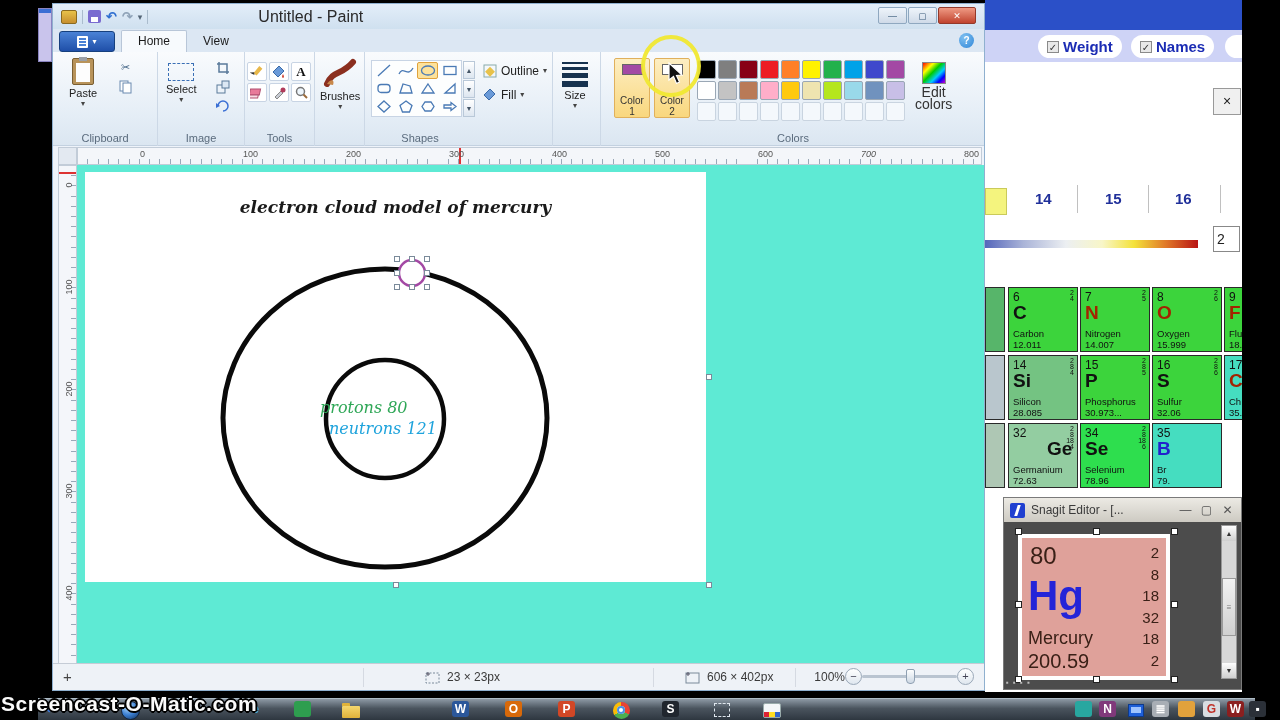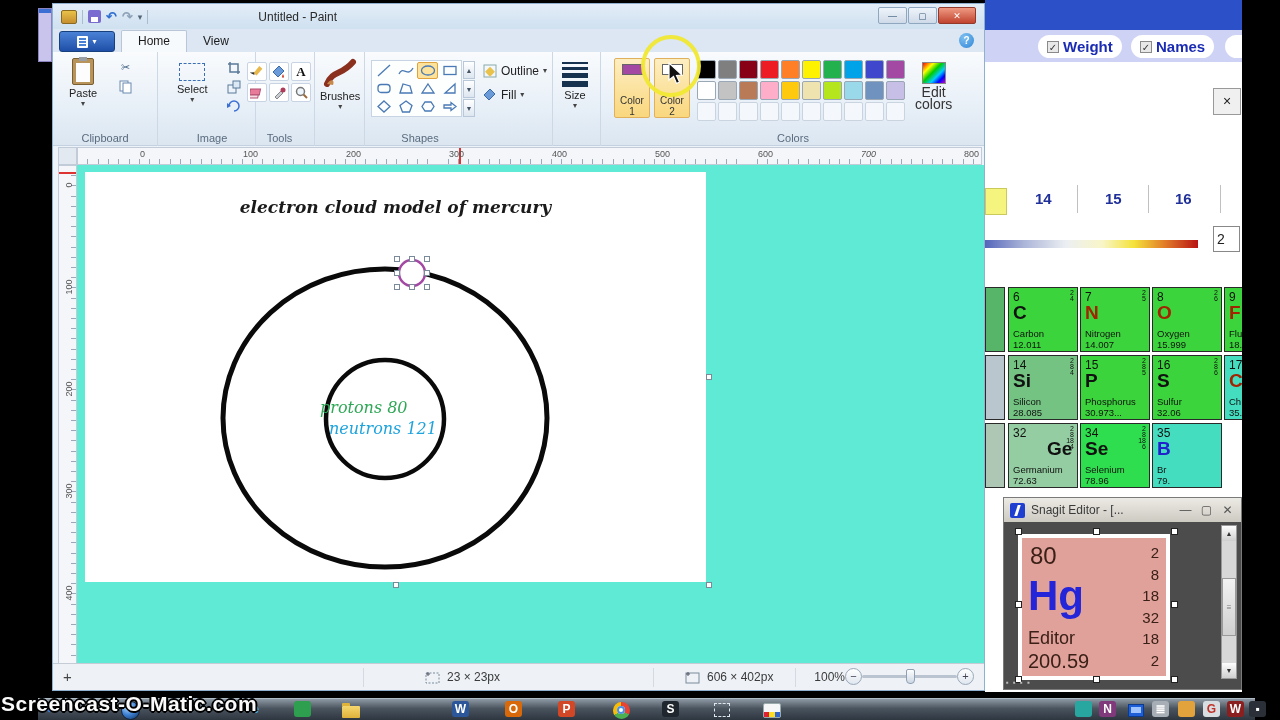--- a/index.html
+++ b/index.html
@@ -11,21 +11,21 @@
   #paint { position:absolute; left:52px; top:3px; width:933px; height:688px;
            background:#eef3fa; border:1px solid #8fb0cf; }
   .titlebar { position:absolute; left:0; top:0; width:100%; height:25px;
               background:linear-gradient(#e3eef9,#cfe0ef); display:flex; align-items:center; }
   .qat { display:flex; align-items:center; gap:5px; padding-left:8px; }
   .qat .sep { width:1px; height:14px; background:#aabccd; }
   .paint-logo { width:16px; height:14px; background:linear-gradient(#e8c24a,#c78f2e); border-radius:2px; border:1px solid #8a6a20; }
   .floppy { width:13px; height:13px; background:#7a6bd0; border-radius:2px; position:relative; }
   .floppy::after { content:""; position:absolute; left:3px; bottom:1px; width:7px; height:5px; background:#fff; }
   .glyphbtn { font-size:13px; font-weight:bold; line-height:14px; }
-  .wtitle { margin-left:110px; font-size:12px; color:#2a2a2a; }
+  .wtitle { margin-left:110px; font-size:16px; color:#2a2a2a; }
   .winbtns { position:absolute; right:8px; top:3px; display:flex; gap:1px; }
   .winbtn { width:29px; height:17px; border:1px solid #8fa8c0; border-radius:2px;
             background:linear-gradient(#eef4fa,#cfdae8); color:#3a5a7a; font-size:9px;
             display:flex; align-items:center; justify-content:center; }
   .winbtn.close { width:38px; background:linear-gradient(#ef9a84,#c0432e); border-color:#93392a; color:#fff; }
 
   .tabrow { position:absolute; left:0; top:25px; width:100%; height:23px; background:#dce7f3;
             display:flex; align-items:flex-end; }
   .appmenu { width:56px; height:21px; margin:0 6px 0 6px; border-radius:3px;
              background:linear-gradient(#4a82d6,#1f4fa8); border:1px solid #16407e;
@@ -238,21 +238,21 @@
           <div class="minicell">
             <svg width="13" height="14">
                 <rect x="1" y="1" width="8" height="10" fill="#fff" stroke="#6a8ab0"></rect>
                 <rect x="4" y="3" width="8" height="10" fill="#fff" stroke="#6a8ab0"></rect>
               </svg>
           </div>
         </div>
         <div class="glabel">Clipboard</div>
       </div>
 
-      <div class="rgroup" style="left:116px;width:87px">
+      <div class="rgroup" style="left:105px;width:87px">
         <div class="bigbtn" style="left:8px;top:6px">
           <span class="select-icon"></span>
           <span class="lbl">Select</span>
           <span class="car">▾</span>
         </div>
         <div class="smallcol" style="left:56px;top:8px">
           <div class="minicell">
             <svg width="14" height="14">
                 <path d="M3,1 V11 H13 M1,3 H11 V13" stroke="#5a7a9a" fill="none" stroke-width="1.5"></path>
               </svg>
@@ -681,21 +681,21 @@
       <div class="sg-num">80</div>
       <div class="sg-shells" id="sg-shells">
           <div>2</div>
           <div>8</div>
           <div>18</div>
           <div>32</div>
           <div>18</div>
           <div>2</div>
         </div>
       <div class="sg-sym">Hg</div>
-      <div class="sg-name">Editor</div>
+      <div class="sg-name">Mercury</div>
       <div class="sg-mass">200.59</div>
     </div>
     <div id="sg-handles">
         <div class="sg-handle" style="left: 11px; top: 30px;"></div>
         <div class="sg-handle" style="left: 89px; top: 30px;"></div>
         <div class="sg-handle" style="left: 167px; top: 30px;"></div>
         <div class="sg-handle" style="left: 11px; top: 103px;"></div>
         <div class="sg-handle" style="left: 167px; top: 103px;"></div>
         <div class="sg-handle" style="left: 11px; top: 178px;"></div>
         <div class="sg-handle" style="left: 89px; top: 178px;"></div>

